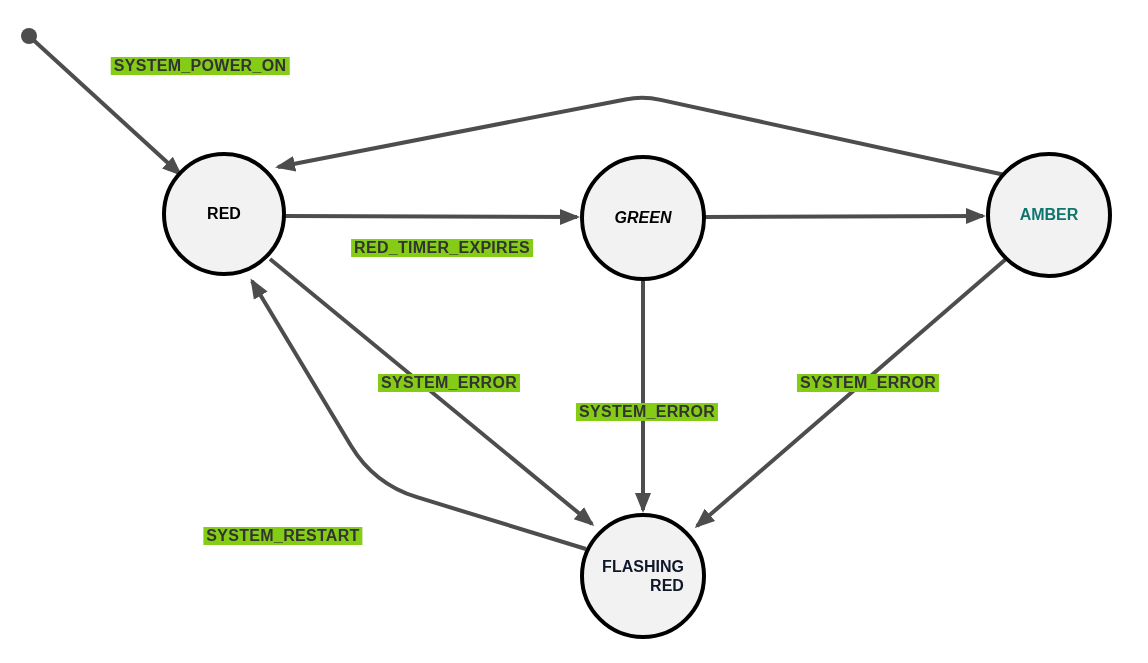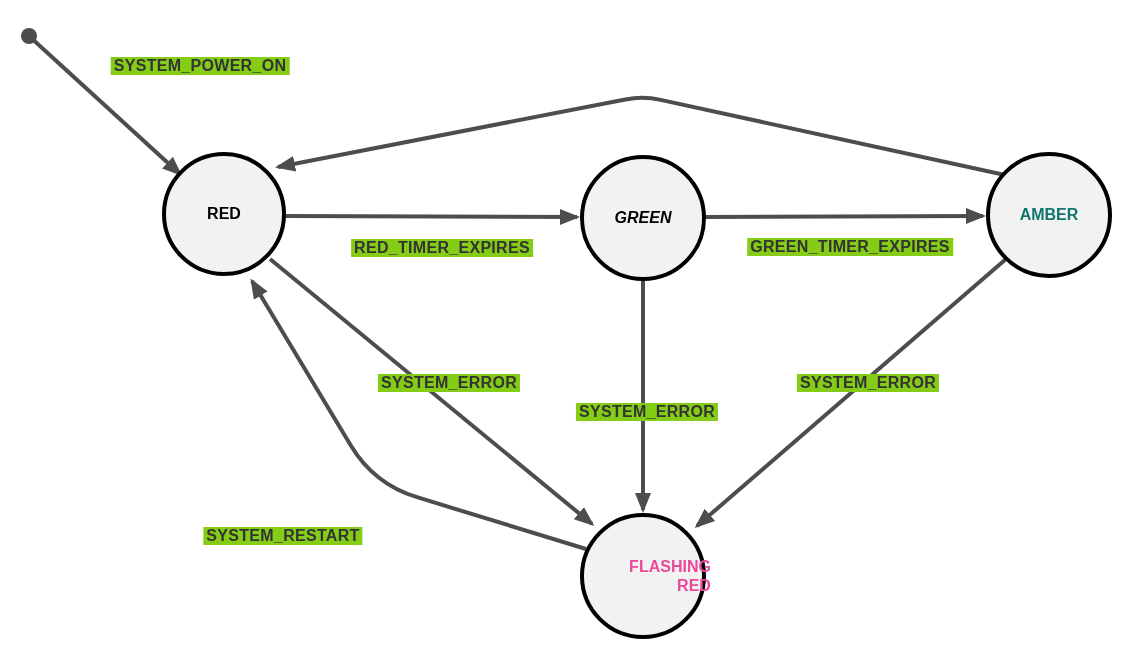--- a/index.html
+++ b/index.html
@@ -70,26 +70,25 @@
         <circle cx="224" cy="214" r="60" fill="#f2f2f2" stroke="#000000" stroke-width="4"></circle>
         <circle cx="643" cy="218" r="61" fill="#f2f2f2" stroke="#000000" stroke-width="4"></circle>
         <circle cx="1049" cy="215" r="61" fill="#f2f2f2" stroke="#000000" stroke-width="4"></circle>
         <circle cx="643" cy="576" r="61" fill="#f2f2f2" stroke="#000000" stroke-width="4"></circle>
       </g>
   </svg>
 
   <div class="node-label" style="left: 224px; top: 214px; color: rgb(0, 0, 0);">RED</div>
   <div class="node-label" style="left: 643px; top: 218px; color: rgb(0, 0, 0); font-style: italic;">GREEN</div>
   <div class="node-label" style="left: 1049px; top: 215px; color: #0f766e;">AMBER</div>
-  <div class="node-label" style="left: 670px; top: 576px; color: #ec4899;">
+  <div class="node-label" style="left: 643px; top: 576px; color: #0f172a;">
     <span>FLASHING</span>
     <span>RED</span>
   </div>
 
   <div class="edge-label" style="left: 200px; top: 66px; color: rgb(51, 51, 51);">SYSTEM_POWER_ON</div>
   <div class="edge-label" style="left: 423px; top: 248px; color: rgb(51, 51, 51); margin-left: 19px;">RED_TIMER_EXPIRES</div>
-  <div class="edge-label" style="left: 850px; top: 247px; color: rgb(51, 51, 51);">GREEN_TIMER_EXPIRES</div>
   <div class="edge-label" style="left: 449px; top: 383px; color: rgb(51, 51, 51);">SYSTEM_ERROR</div>
   <div class="edge-label" style="left: 647px; top: 412px; color: rgb(51, 51, 51);">SYSTEM_ERROR</div>
   <div class="edge-label" style="left: 868px; top: 383px; color: rgb(51, 51, 51);">SYSTEM_ERROR</div>
   <div class="edge-label" style="left: 283px; top: 500px; color: rgb(51, 51, 51); margin-top: 36px;">SYSTEM_RESTART</div>
 
 </div>
 
 </body></html>

